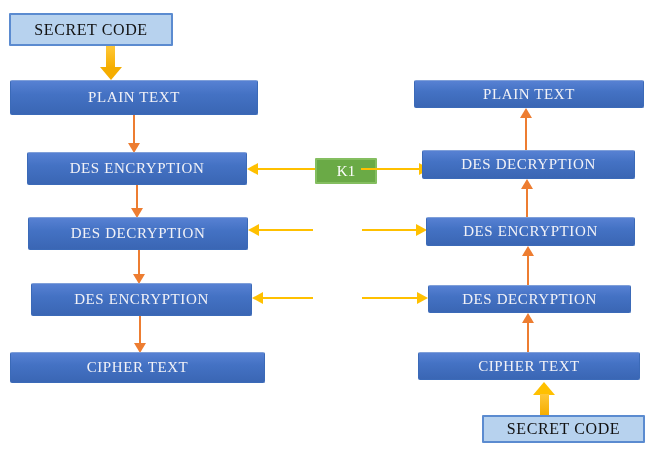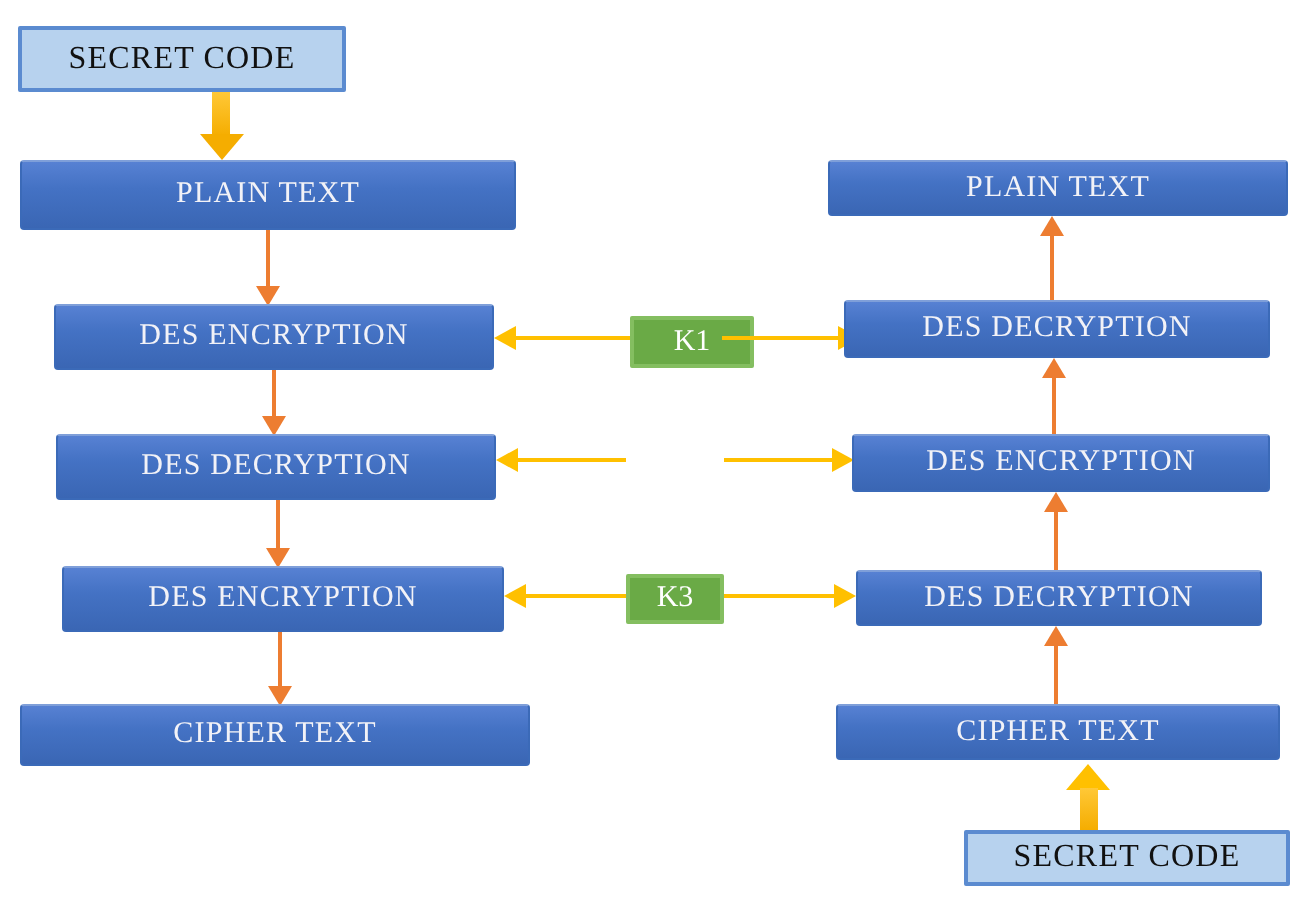--- a/index.html
+++ b/index.html
@@ -166,21 +166,20 @@
   </div>
   <div>
     <div class="hline" style="left:362px; top:229px; width:55px;"></div>
     <div class="tri-right" style="left:416px; top:224px;"></div>
   </div>
 
   <div>
     <div class="tri-left" style="left:252px; top:292px;"></div>
     <div class="hline" style="left:262px; top:297px; width:51px;"></div>
   </div>
-  <div class="box-key" style="left:313px; top:287px; width:49px; height:25px;">K3</div>
   <div>
     <div class="hline" style="left:362px; top:297px; width:56px;"></div>
     <div class="tri-right" style="left:417px; top:292px;"></div>
   </div>
 
   <div class="box-blue" style="left:414px; top:80px; width:230px; height:28px;">PLAIN TEXT</div>
 
   <div>
     <div class="tri-up" style="left:520px; top:108px;"></div>
     <div class="vline" style="left:525px; top:117px; height:33px;"></div>

